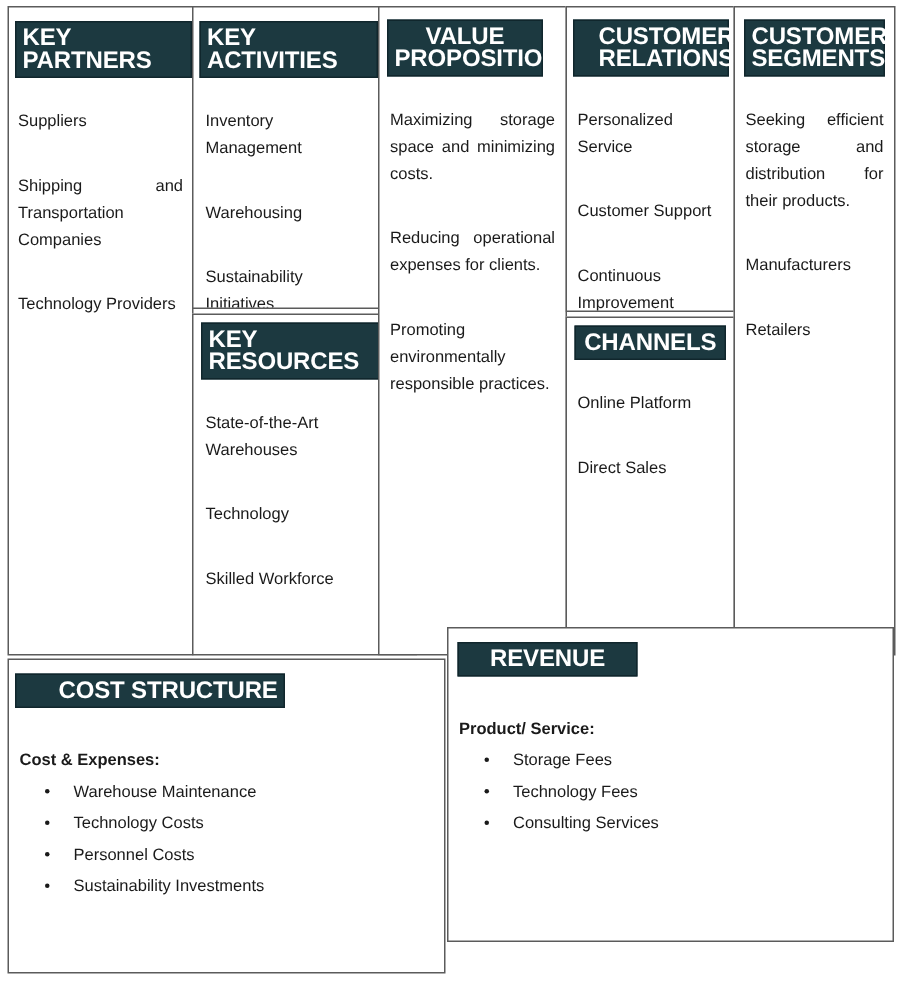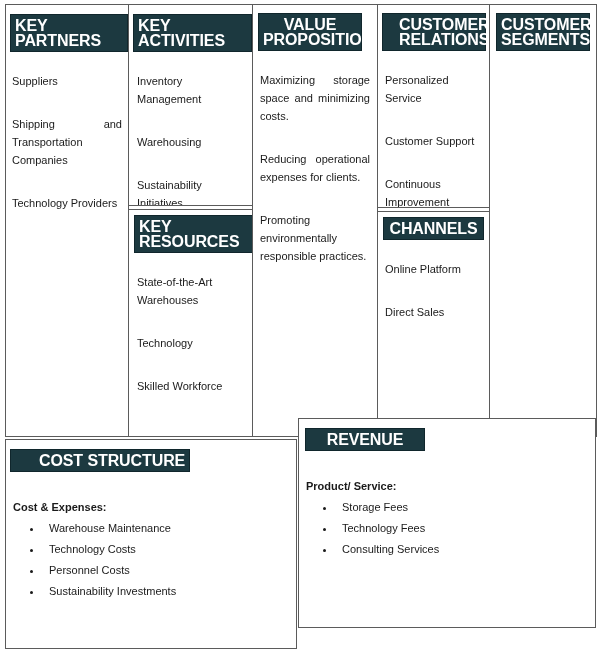--- a/index.html
+++ b/index.html
@@ -115,20 +115,25 @@
   <div class="box ch">
     <span class="badge block">CHANNELS</span>
     <div class="panel-body pad7">
       <p class="item">Online Platform</p>
       <p class="item">Direct Sales</p>
     </div>
   </div>
 
   <div class="box cs">
     <span class="badge block">CUSTOMER SEGMENTS</span>
+    <div class="panel-body pad7">
+      <p class="item just">Seeking efficient storage and distribution for their products.</p>
+      <p class="item">Manufacturers</p>
+      <p class="item">Retailers</p>
+    </div>
   </div>
 
   <div class="box cost">
     <span class="badge inline">COST STRUCTURE</span>
     <p class="list-heading">Cost &amp; Expenses:</p>
     <ul class="bullets">
       <li>Warehouse Maintenance</li>
       <li>Technology Costs</li>
       <li>Personnel Costs</li>
       <li>Sustainability Investments</li>

